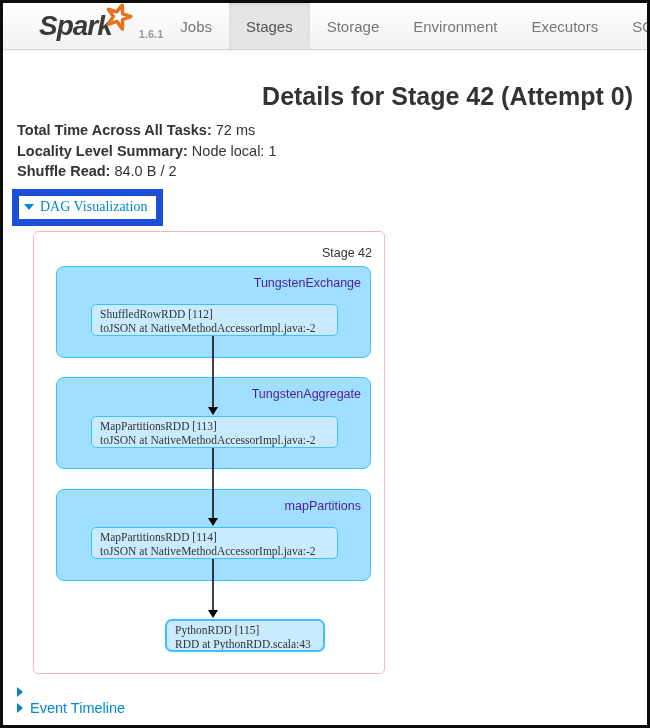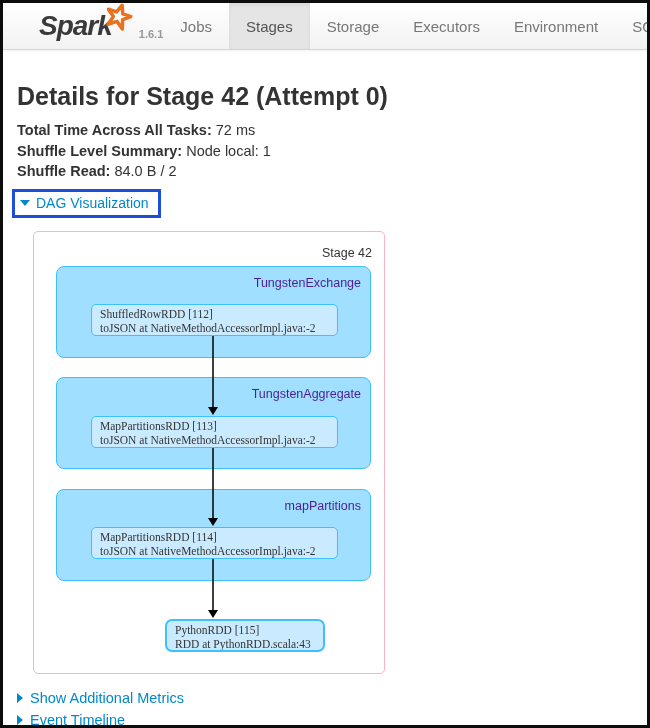--- a/index.html
+++ b/index.html
@@ -68,37 +68,39 @@
   }
 
   
   .content { padding: 0 14px; }
   .page-title {
     margin-top: 33px;
     font-size: 25px;
     font-weight: bold;
     line-height: 26px;
     color: #333;
+    text-align: right;
   }
   .summary { margin-top: 11px; }
   .summary-line {
     font-size: 14.5px;
     line-height: 20.5px;
     color: #333;
   }
   .summary-line strong { margin-right: 4px; }
 
   
   .dag-toggle-wrap { margin-top: 7px; height: 29px; }
   .annotation-box {
     display: inline-flex;
     align-items: center;
-    border: 3px solid #1d4ed8;
+    border: 7px solid #1d4ed8;
     padding: 3px 9px 4px 5px;
     margin-left: -5px;
+    font-family: Liberation Serif, serif;
   }
   .toggle-link {
     display: inline-flex;
     align-items: center;
     color: #0088cc;
     font-size: 14px;
     cursor: pointer;
   }
   .tri-down {
     width: 0; height: 0;
@@ -201,36 +203,36 @@
     <span class="logo-text">Spark</span>
     <svg class="star-icon" viewBox="0 0 100 100">
       <polygon points="50,6 62,36 94,36 68,56 78,90 50,69 22,90 32,56 6,36 38,36" fill="#ffffff" stroke="#e8721f" stroke-width="13" stroke-linejoin="round"></polygon>
     </svg>
     <span class="version">1.6.1</span>
   </div>
   <div class="tabs">
     <a class="tab">Jobs</a>
     <a class="tab active">Stages</a>
     <a class="tab">Storage</a>
+    <a class="tab">Environment</a>
     <a class="tab">Executors</a>
-    <a class="tab">Environment</a>
     <a class="tab">SQL</a>
   </div>
 </div>
 
 <div class="content">
 
   <h2 class="page-title">Details for Stage 42 (Attempt 0)</h2>
 
   <div class="summary">
     <div class="summary-line">
       <strong>Total Time Across All Tasks:</strong><span>72 ms</span>
     </div>
     <div class="summary-line">
-      <strong>Shuffle Level Summary:</strong><span>Node local: 1</span>
+      <strong>Locality Level Summary:</strong><span>Node local: 1</span>
     </div>
     <div class="summary-line">
       <strong>Shuffle Read:</strong><span>84.0 B / 2</span>
     </div>
   </div>
 
   <div class="dag-toggle-wrap">
     <div class="annotation-box">
       <div class="toggle-link">
         <span class="tri-down"></span>
@@ -281,21 +283,20 @@
     </div>
     <div class="rdd-node final">
       <div>PythonRDD [115]</div>
       <div>RDD at PythonRDD.scala:43</div>
     </div>
   </div>
 
   <div class="bottom-links">
     <div class="toggle-link">
       <span class="tri-right"></span>
-      <span>Show Additional Metrics</span>
     </div>
     <div class="toggle-link">
       <span class="tri-right"></span>
       <span>Event Timeline</span>
     </div>
   </div>
 
 </div>
 
 </body></html>

